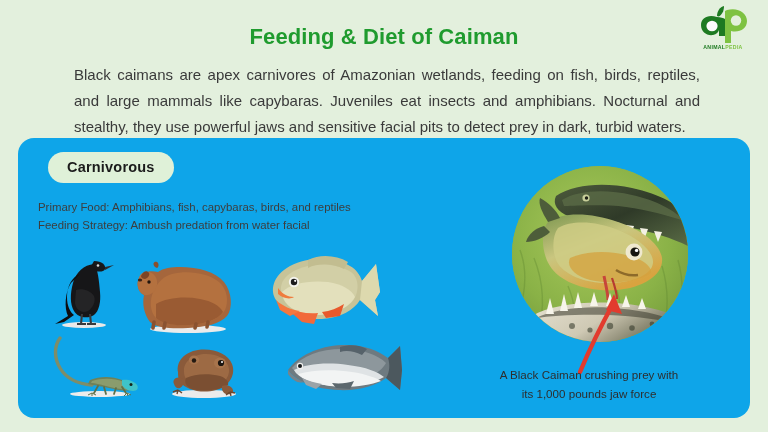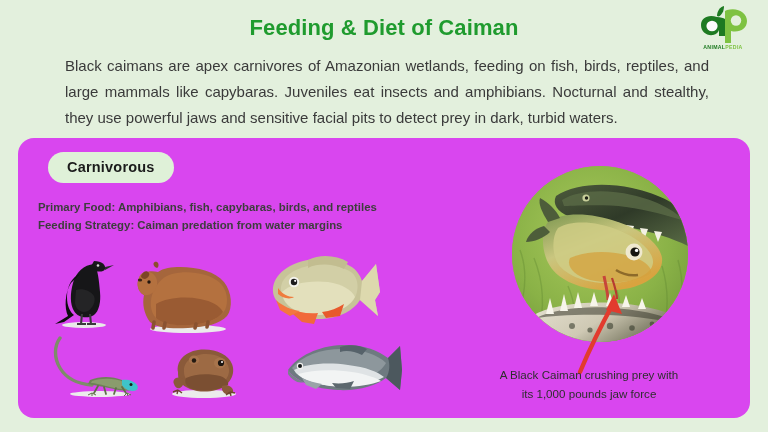--- a/index.html
+++ b/index.html
@@ -13,21 +13,21 @@
   body {
     background: #e3f0dd;
     font-family: "Liberation Sans", sans-serif;
     position: relative;
   }
 
   
   .header {
     position: relative;
     height: 132px;
-    padding: 3px;
+    padding: 12px;
   }
 
   .page-title {
     text-align: center;
     font-size: 22px;
     font-weight: bold;
     color: #1f9b2e;
     letter-spacing: 0.1px;
     padding-top: 12px;
   }
@@ -63,21 +63,21 @@
     text-align: justify;
   }
 
   
   .card {
     position: absolute;
     left: 18px;
     top: 138px;
     width: 732px;
     height: 280px;
-    background: #d946ef;
+    background: #0ea5e9;
     border-radius: 16px;
   }
 
   .badge {
     position: absolute;
     left: 30px;
     top: 14px;
     background: #dff1d8;
     color: #1b1b1b;
     font-size: 14.5px;
@@ -91,21 +91,20 @@
     position: absolute;
     left: 20px;
     top: 60px;
     width: 460px;
   }
   .fact-line {
     font-size: 11.4px;
     color: #3d3d3d;
     line-height: 1.62;
     white-space: nowrap;
-    font-weight: bold;
   }
 
   
   .prey-grid {
     position: absolute;
     left: 26px;
     top: 110px;
     width: 400px;
     height: 158px;
   }
@@ -178,21 +177,21 @@
 
   <p class="intro">Black caimans are apex carnivores of Amazonian wetlands, feeding on fish, birds, reptiles, and large mammals like capybaras. Juveniles eat insects and amphibians. Nocturnal and stealthy, they use powerful jaws and sensitive facial pits to detect prey in dark, turbid waters.</p>
 </div>
 
 <div class="card">
 
   <div class="badge">Carnivorous</div>
 
   <div class="facts">
     <div class="fact-line">Primary Food: Amphibians, fish, capybaras, birds, and reptiles</div>
-    <div class="fact-line">Feeding Strategy: Caiman predation from water margins</div>
+    <div class="fact-line">Feeding Strategy: Ambush predation from water facial</div>
   </div>
 
   <div class="prey-grid">
 
     <svg class="prey" style="left:2px; top:4px;" width="74" height="78" viewBox="0 0 74 78">
       <ellipse cx="38" cy="73" rx="22" ry="3" fill="#e9e9e9"></ellipse>
       <path d="M48 9 C56 9 60 13 59 17 C58 20 53 20 49 19 L44 16 Z" fill="#18181a"></path>
       <path d="M59 15 L68 13 L59 18 Z" fill="#2b2b2d"></path>
       <circle cx="52" cy="13.5" r="1.3" fill="#d8d8d8"></circle>
       <path d="M48 12 C38 13 30 20 27 31 C24 42 24 52 28 59 C32 66 42 67 48 63 C53 59 55 50 54 40 C53 28 52 18 48 12 Z" fill="#161618"></path>

